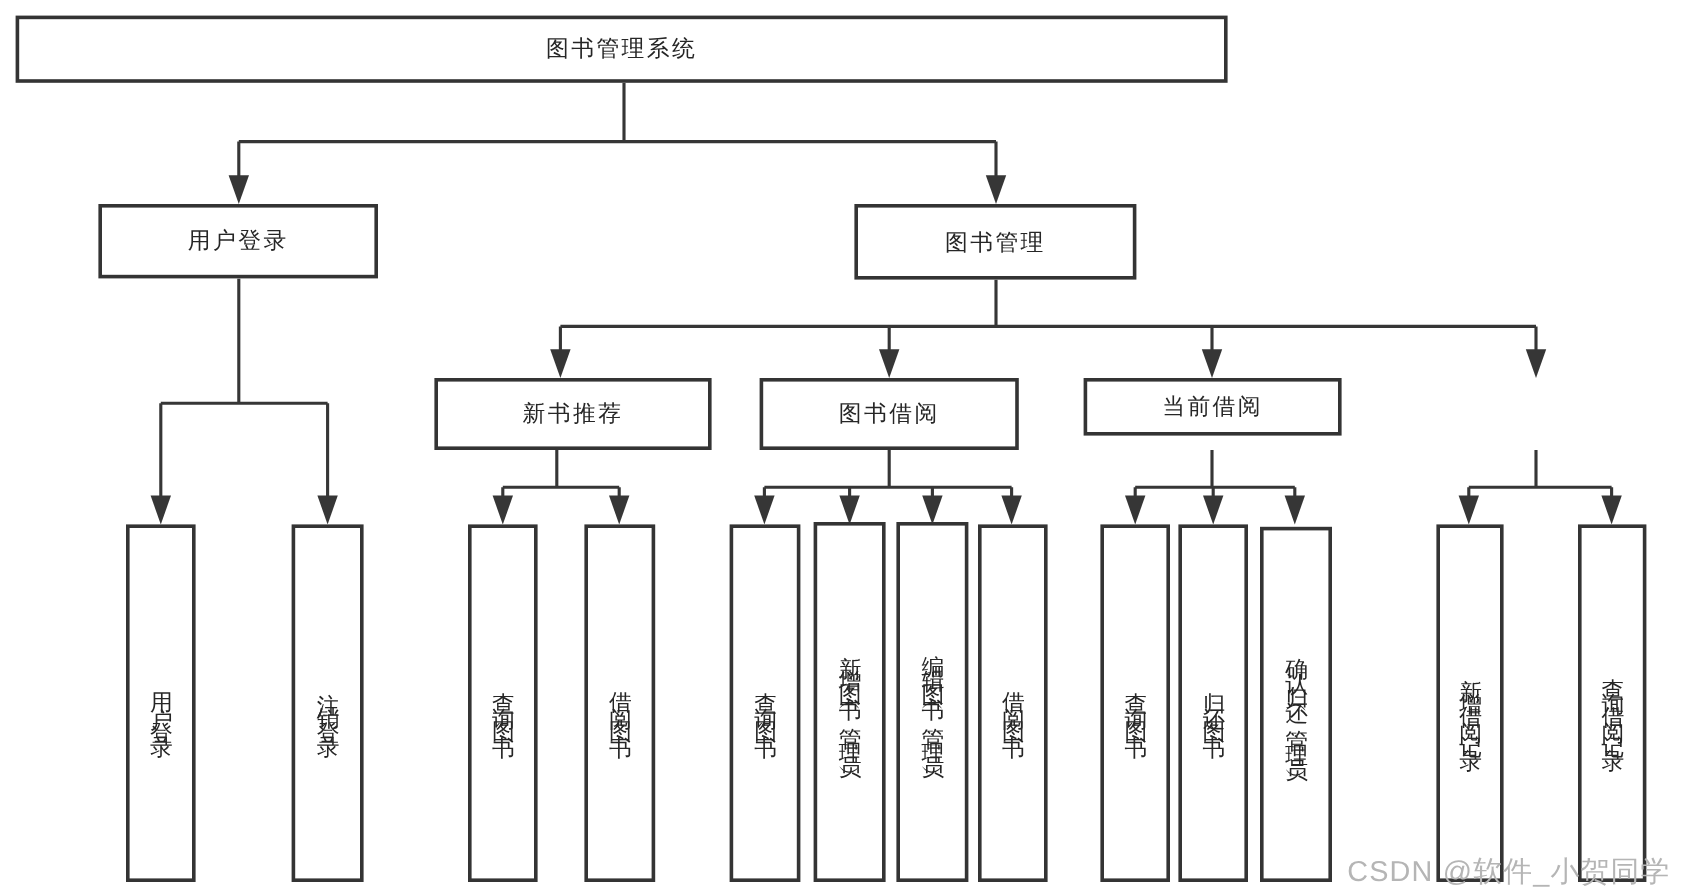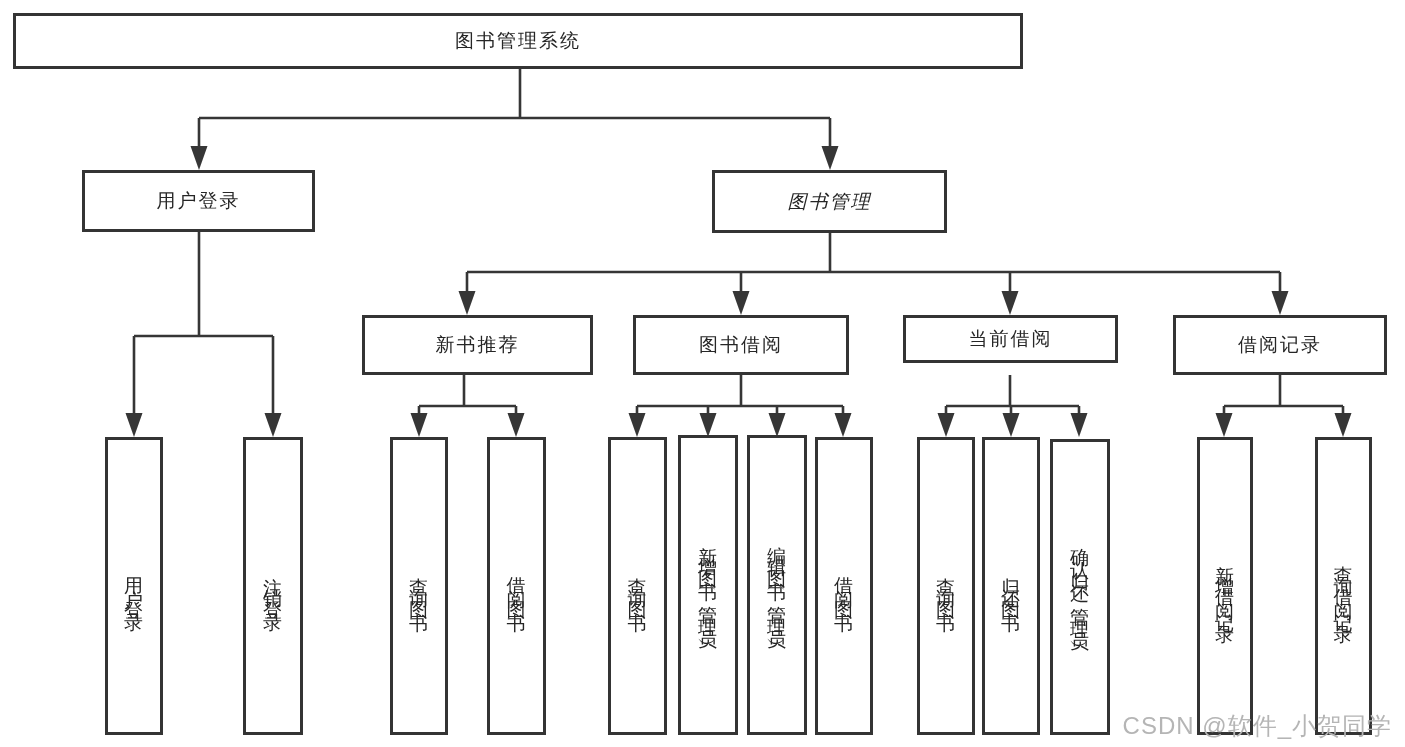--- a/index.html
+++ b/index.html
@@ -103,35 +103,32 @@
     <polygon points="1334.5,413 1351.5,413 1343,437"></polygon>
   </svg>
 
   <div class="node" style="left:13px; top:13px; width:1010px; height:56px;">
     <span>图书管理系统</span>
   </div>
 
   <div class="node" style="left:82px; top:170px; width:233px; height:62px;">
     <span>用户登录</span>
   </div>
-  <div class="node" style="left:712px; top:170px; width:235px; height:63px;font-style:italic;">
+  <div class="node" style="left:712px; top:170px; width:235px; height:63px;">
     <span>图书管理</span>
   </div>
 
   <div class="node" style="left:362px; top:315px; width:231px; height:60px;">
     <span>新书推荐</span>
   </div>
   <div class="node" style="left:633px; top:315px; width:216px; height:60px;">
     <span>图书借阅</span>
   </div>
   <div class="node" style="left:903px; top:315px; width:215px; height:48px;">
     <span>当前借阅</span>
-  </div>
-  <div class="node" style="left:1173px; top:315px; width:214px; height:60px;">
-    <span>借阅记录</span>
   </div>
 
   <div class="node vertical" style="left:105px; top:437px; width:58px; height:298px;">
     <span>用户登录</span>
   </div>
   <div class="node vertical" style="left:243px; top:437px; width:60px; height:298px;">
     <span>注销登录</span>
   </div>
 
   <div class="node vertical" style="left:390px; top:437px; width:58px; height:298px;">

